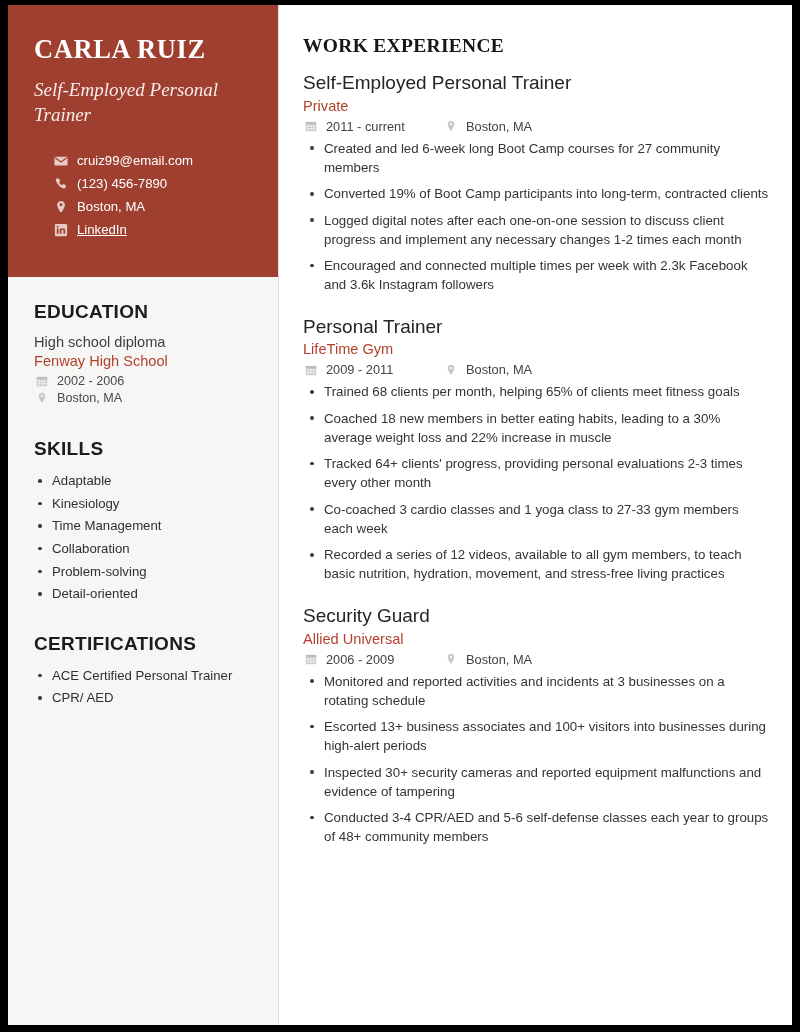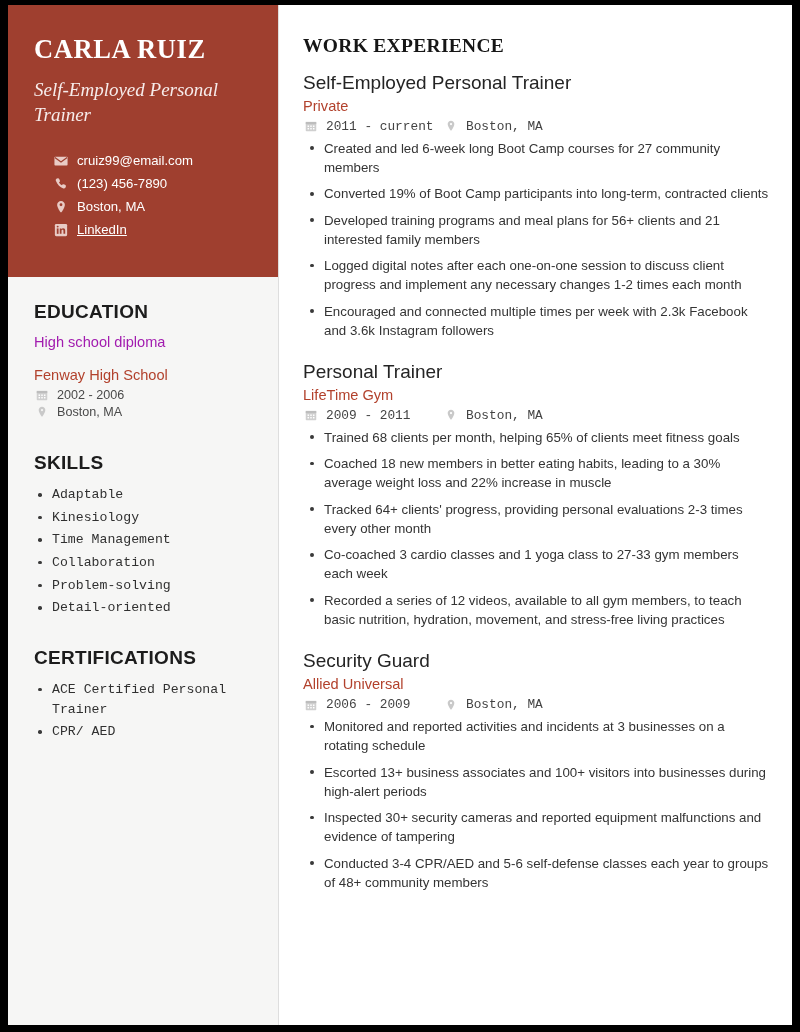--- a/index.html
+++ b/index.html
@@ -86,22 +86,22 @@
   .side-heading {
     font-family: Liberation Sans, sans-serif;
     font-weight: bold;
     font-size: 19px;
     color: #1c1c1c;
     letter-spacing: 0.3px;
     margin: 0 0 11px 0;
   }
   .edu-degree {
     font-size: 14.6px;
-    color: #a21caf;
-    margin-bottom: 17px;
+    color: #404040;
+    margin-bottom: 3px;
   }
   .edu-school {
     font-size: 14.6px;
     color: #b2412c;
     margin-bottom: 5px;
   }
   .meta-row {
     display: flex;
     align-items: center;
     font-size: 12.6px;
@@ -121,21 +121,20 @@
     margin: 0;
     padding: 0;
   }
   .bullets li {
     position: relative;
     padding-left: 18px;
     font-size: 13.2px;
     color: #303030;
     line-height: 1.52;
     margin-bottom: 2.5px;
-    font-family: Liberation Mono, monospace;
   }
   .bullets li:before {
     content: "";
     position: absolute;
     left: 4px;
     top: 8px;
     width: 3.5px;
     height: 3.5px;
     border-radius: 50%;
     background: #3a3a3a;
@@ -166,21 +165,20 @@
   }
   .job-company {
     font-size: 14.6px;
     color: #b2412c;
     margin-bottom: 5px;
   }
   .job-meta {
     display: flex;
     align-items: center;
     margin-bottom: 5px;
-    font-family: Liberation Mono, monospace;
   }
   .job-meta .seg {
     display: flex;
     align-items: center;
     font-size: 12.8px;
     color: #434343;
   }
   .job-meta .seg.date { width: 140px; }
   .job-meta .ic {
     width: 16px;
@@ -354,21 +352,20 @@
                 <path d="M8 1C5.5 1 3.6 3 3.6 5.4c0 3.3 3.6 8.2 4 8.7.2.2.6.2.8 0 .4-.5 4-5.4 4-8.7C12.4 3 10.5 1 8 1z" fill="#c9c9c9"></path>
                 <circle cx="8" cy="5.4" r="1.5" fill="#ffffff"></circle>
               </svg>
           </span>
           <span>Boston, MA</span>
         </span>
       </div>
       <ul class="job-bullets">
         <li>Created and led 6-week long Boot Camp courses for 27 community members</li>
         <li>Converted 19% of Boot Camp participants into long-term, contracted clients</li>
-        <li>Developed training programs and meal plans for 56+ clients and 21 interested family members</li>
         <li>Logged digital notes after each one-on-one session to discuss client progress and implement any necessary changes 1-2 times each month</li>
         <li>Encouraged and connected multiple times per week with 2.3k Facebook and 3.6k Instagram followers</li>
       </ul>
     </section>
 
     <section class="job">
       <div class="job-title">Personal Trainer</div>
       <div class="job-company">LifeTime Gym</div>
       <div class="job-meta">
         <span class="seg date">

